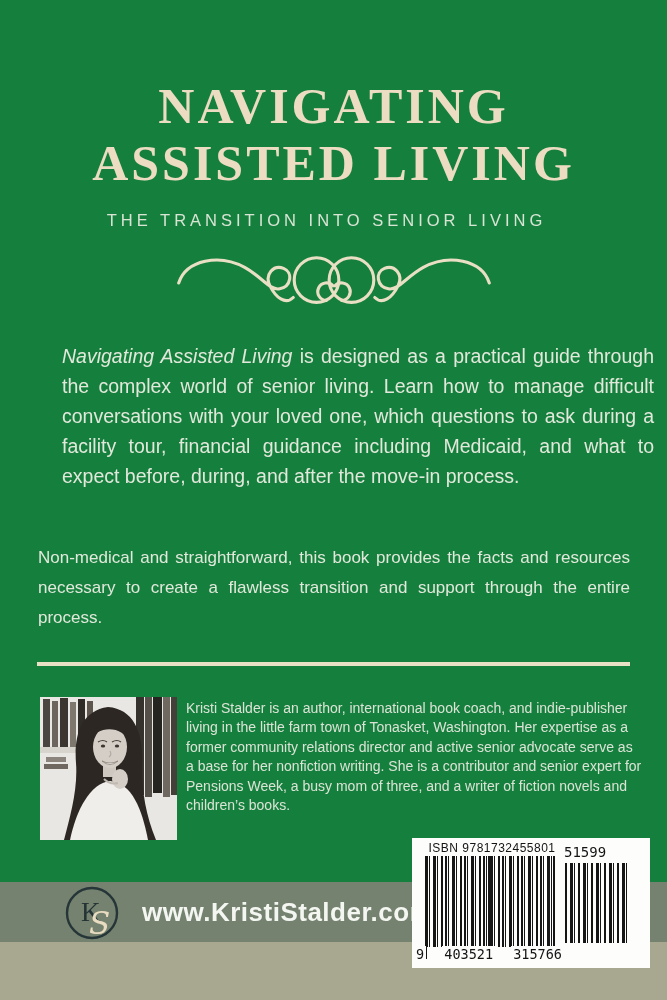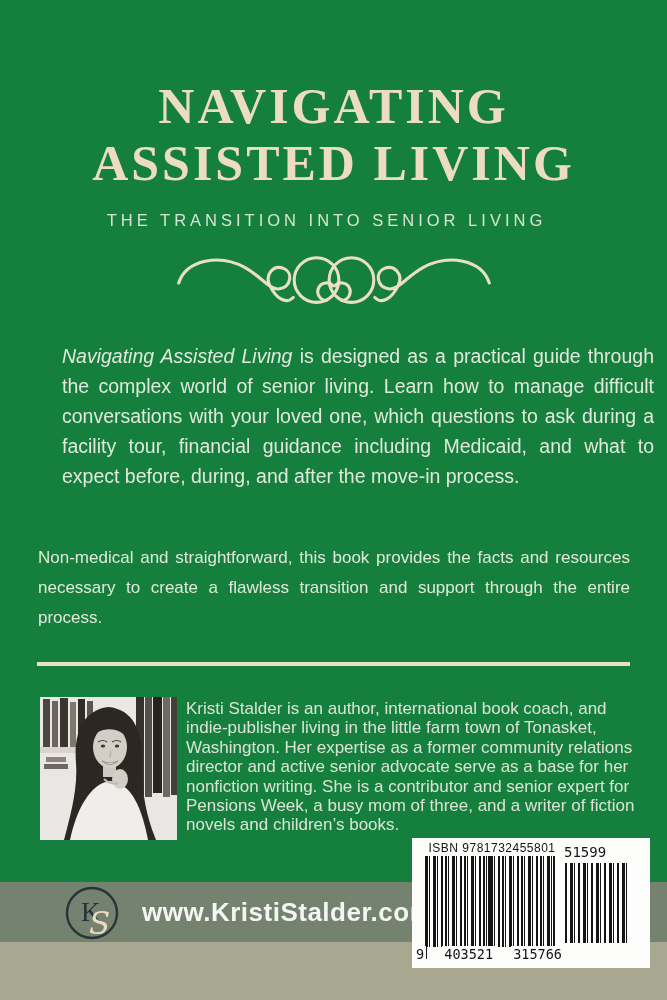--- a/index.html
+++ b/index.html
@@ -72,21 +72,21 @@
 
   
   .author-photo {
     position: absolute;
     top: 697px; left: 40px;
     width: 137px; height: 143px;
   }
   .author-bio {
     position: absolute;
     top: 699px; left: 186px; width: 458px;
-    font-size: 17px;
+    font-size: 14px;
     line-height: 19.4px;
     color: #dce3d6;
   }
 
   
   .footer-bar {
     position: absolute;
     top: 882px; left: 0;
     width: 667px; height: 60px;
     background: #74826f;

